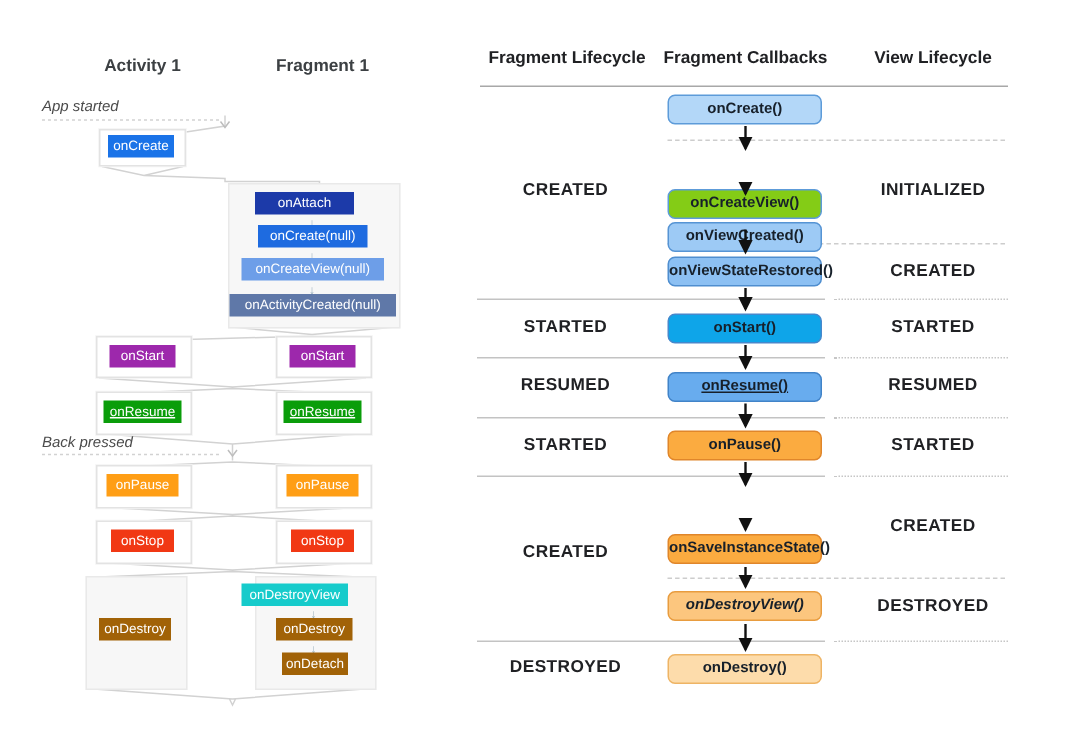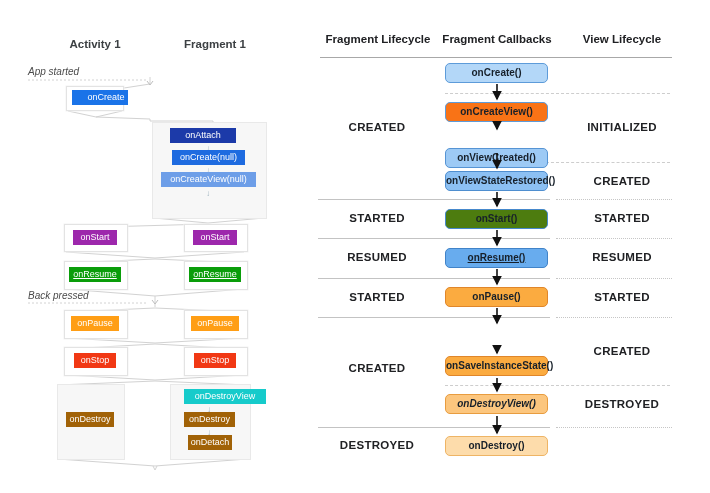--- a/index.html
+++ b/index.html
@@ -7,44 +7,44 @@
           font-family:"Liberation Sans", sans-serif;}
 
   
   .col-header{position:absolute;transform:translateX(-50%);font-size:11.5px;font-weight:600;color:#3c4043;white-space:nowrap;}
   .annot{position:absolute;font-size:10px;font-style:italic;color:#4a4a4a;white-space:nowrap;}
   .lcard{position:absolute;background:#fff;border:1px solid #e3e3e3;box-shadow:0 0 0 0.5px #f3f3f3;}
   .lpanel{position:absolute;background:#f7f7f7;border:1px solid #e9e9e9;}
   .lbox{position:absolute;color:#fff;font-size:9px;line-height:15px;height:15px;text-align:center;white-space:nowrap;overflow:hidden;}
   .tiny-arrow{position:absolute;transform:translateX(-50%);font-size:8px;line-height:7px;color:#9ab0bd;}
 
-  .c-oncreate{background:#1a73e8;padding-left:12px;}
+  .c-oncreate{background:#1a73e8;}
   .c-onattach{background:#1c3aa9;}
   .c-oncreatenull{background:#1e6be0;}
   .c-oncreateviewnull{background:#6d9ee8;}
   .c-onactivitycreatednull{background:#5f78a8;}
   .c-onstart{background:#9d28ac;}
   .c-onresume{background:#0a9d0a;text-decoration:underline;}
   .c-onpause{background:#ff9e15;}
   .c-onstop{background:#f13814;}
   .c-ondestroy{background:#a16207;}
   .c-ondestroyview{background:#16cbcb;}
 
   svg.lconn{position:absolute;left:0;top:0;}
 
   
   .r-header{position:absolute;transform:translateX(-50%);font-size:11.5px;font-weight:bold;color:#202124;white-space:nowrap;}
   .state{position:absolute;transform:translateX(-50%);font-size:11.5px;font-weight:bold;color:#202124;letter-spacing:.3px;white-space:nowrap;}
   .rbox{position:absolute;left:445px;width:103px;height:20px;border-radius:5px;border:1.5px solid;
         box-sizing:border-box;font-size:10px;font-weight:bold;color:#17202a;text-align:center;line-height:17px;white-space:nowrap;}
   .b1{background:#b3d7f8;border-color:#5d9bd9;}
-  .b2{background:#f97316;border-color:#5d9bd9;}
+  .b2{background:#84cc16;border-color:#5d9bd9;margin-top:24px;}
   .b3{background:#9dcaf5;border-color:#5694d4;margin-top:16px;}
   .b4{background:#8cc0f3;border-color:#4f8ecf;}
-  .b5{background:#4d7c0f;border-color:#4688cc;}
+  .b5{background:#0ea5e9;border-color:#4688cc;}
   .b6{background:#68acee;border-color:#4183c8;text-decoration:underline;}
   .o1{background:#fbab40;border-color:#e0862a;}
   .o2{background:#fcc67e;border-color:#e89c3f;font-style:italic;}
   .o3{background:#fddcab;border-color:#eeb465;}
 
   .sep{position:absolute;height:0;}
   .sep-head{border-top:1px solid #a8a8a8;}
   .sep-solid{border-top:1px solid #c3c3c3;}
   .sep-dot{border-top:1px dotted #c6c6c6;}
   .sep-dash{border-top:1px dashed #cdcdcd;}
@@ -87,20 +87,21 @@
   <div class="lcard" style="left:66px;top:86px;width:56px;height:23px"></div>
   <div class="lbox c-oncreate" style="left:72px;top:90px;width:44px">onCreate</div>
 
   <div class="lpanel" style="left:152px;top:122px;width:113px;height:95px"></div>
   <div class="lbox c-onattach" style="left:170px;top:128px;width:66px">onAttach</div>
   <div class="tiny-arrow" style="left:208px;top:145px">↓</div>
   <div class="lbox c-oncreatenull" style="left:172px;top:150px;width:73px">onCreate(null)</div>
   <div class="tiny-arrow" style="left:208px;top:167px">↓</div>
   <div class="lbox c-oncreateviewnull" style="left:161px;top:172px;width:95px">onCreateView(null)</div>
   <div class="tiny-arrow" style="left:208px;top:190px">↓</div>
+  <div class="lbox c-onactivitycreatednull" style="left:153px;top:196px;width:111px">onActivityCreated(null)</div>
 
   <div class="lcard" style="left:64px;top:224px;width:62px;height:26px"></div>
   <div class="lcard" style="left:184px;top:224px;width:62px;height:26px"></div>
   <div class="lbox c-onstart" style="left:73px;top:230px;width:44px">onStart</div>
   <div class="lbox c-onstart" style="left:193px;top:230px;width:44px">onStart</div>
 
   <div class="lcard" style="left:64px;top:261px;width:62px;height:27px"></div>
   <div class="lcard" style="left:184px;top:261px;width:62px;height:27px"></div>
   <div class="lbox c-onresume" style="left:69px;top:267px;width:52px">onResume</div>
   <div class="lbox c-onresume" style="left:189px;top:267px;width:52px">onResume</div>
@@ -111,21 +112,21 @@
   <div class="lbox c-onpause" style="left:191px;top:316px;width:48px">onPause</div>
 
   <div class="lcard" style="left:64px;top:347px;width:62px;height:27px"></div>
   <div class="lcard" style="left:184px;top:347px;width:62px;height:27px"></div>
   <div class="lbox c-onstop" style="left:74px;top:353px;width:42px">onStop</div>
   <div class="lbox c-onstop" style="left:194px;top:353px;width:42px">onStop</div>
 
   <div class="lpanel" style="left:57px;top:384px;width:66px;height:74px"></div>
   <div class="lpanel" style="left:170px;top:384px;width:79px;height:74px"></div>
   <div class="lbox c-ondestroy" style="left:66px;top:412px;width:48px">onDestroy</div>
-  <div class="lbox c-ondestroyview" style="left:184px;top:389px;width:82px">onDestroyView</div>
+  <div class="lbox c-ondestroyview" style="left:161px;top:389px;width:71px">onDestroyView</div>
   <div class="tiny-arrow" style="left:209px;top:406px">↓</div>
   <div class="lbox c-ondestroy" style="left:184px;top:412px;width:51px">onDestroy</div>
   <div class="tiny-arrow" style="left:209px;top:429px">↓</div>
   <div class="lbox c-ondestroy" style="left:188px;top:435px;width:44px">onDetach</div>
 
   <div class="r-header" style="left:378px;top:33px">Fragment Lifecycle</div>
   <div class="r-header" style="left:497px;top:33px">Fragment Callbacks</div>
   <div class="r-header" style="left:622px;top:33px">View Lifecycle</div>
 
   <div class="sep sep-head" style="left:320px;top:57px;width:352px"></div>

